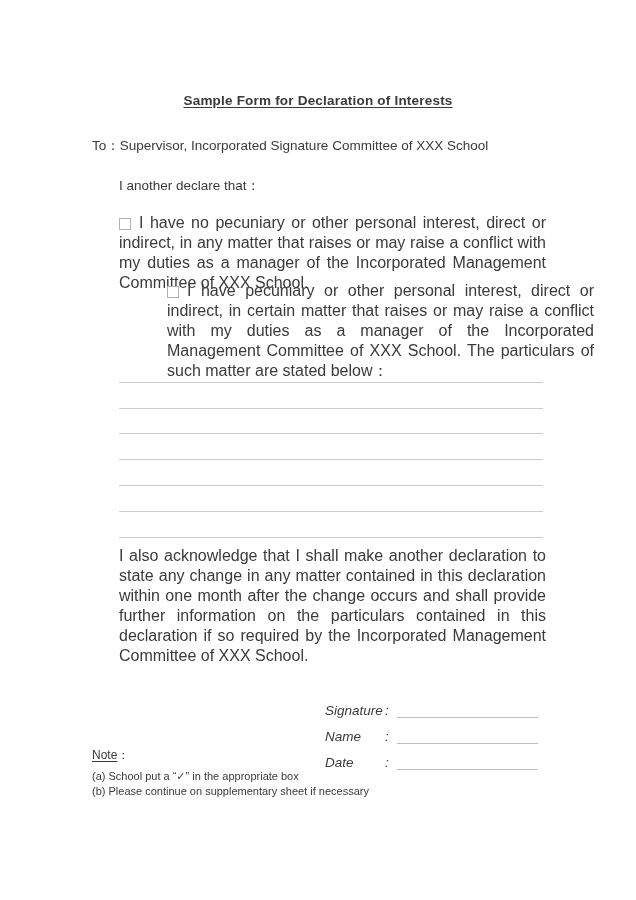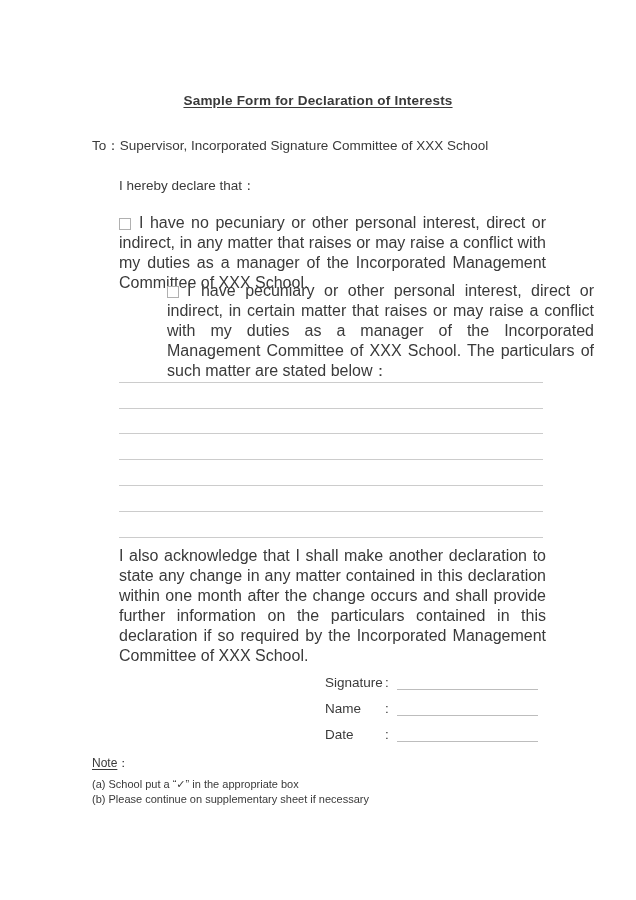--- a/index.html
+++ b/index.html
@@ -31,43 +31,43 @@
   .cb {
     display:inline-block; width:12px; height:12px;
     border:1px solid #b0b0b0; background:#ffffff;
     margin-right:8px; vertical-align:-1.5px;
   }
 
   .blank-lines { position:absolute; left:119px; top:357px; width:424px; }
   .blank-line  { height:25.8px; border-bottom:1px solid #cccccc; }
 
   .sig-block {
-    position:absolute; left:325px; top:664px; width:213px;
-    font-size:13.5px; 
+    position:absolute; left:325px; top:692px; width:213px;
+    font-size:13.5px; font-style:italic;
   }
   .sig-row  { display:flex; align-items:flex-end; height:26px; }
   .sig-label{ width:60px; }
   .sig-colon{ width:12px; }
   .sig-line { flex:1; height:22px; border-bottom:1px solid #bdbdbd; }
 
-  .note-block { position:absolute; left:92px; top:747px;margin-top:8px; }
+  .note-block { position:absolute; left:92px; top:747px; }
   .note-head  { font-size:12px; }
   .note-label { text-decoration:underline; text-underline-offset:2px; }
   .note-items { margin-top:5px; font-size:11px; line-height:14.5px; }
 </style>
 </head>
 <body>
 
 <div class="page">
 
   <div class="title">Sample Form for Declaration of Interests</div>
 
   <div class="to-line">To：Supervisor, Incorporated Signature Committee of XXX School</div>
 
-  <div class="declare">I hereby declare that：</div>
+  <div class="declare">I another declare that：</div>
 
   <p class="para para1"><span class="cb"></span><span>I have no pecuniary or other personal interest, direct or indirect, in any matter that raises or may raise a conflict with my duties as a manager of the Incorporated Management Committee of XXX School.</span></p>
 
   <p class="para para2"><span class="cb"></span><span>I have pecuniary or other personal interest, direct or indirect, in certain matter that raises or may raise a conflict with my duties as a manager of the Incorporated Management Committee of XXX School. The particulars of such matter are stated below：</span></p>
 
   <div class="blank-lines" id="blank-lines">
       <div class="blank-line"></div>
       <div class="blank-line"></div>
       <div class="blank-line"></div>
       <div class="blank-line"></div>

